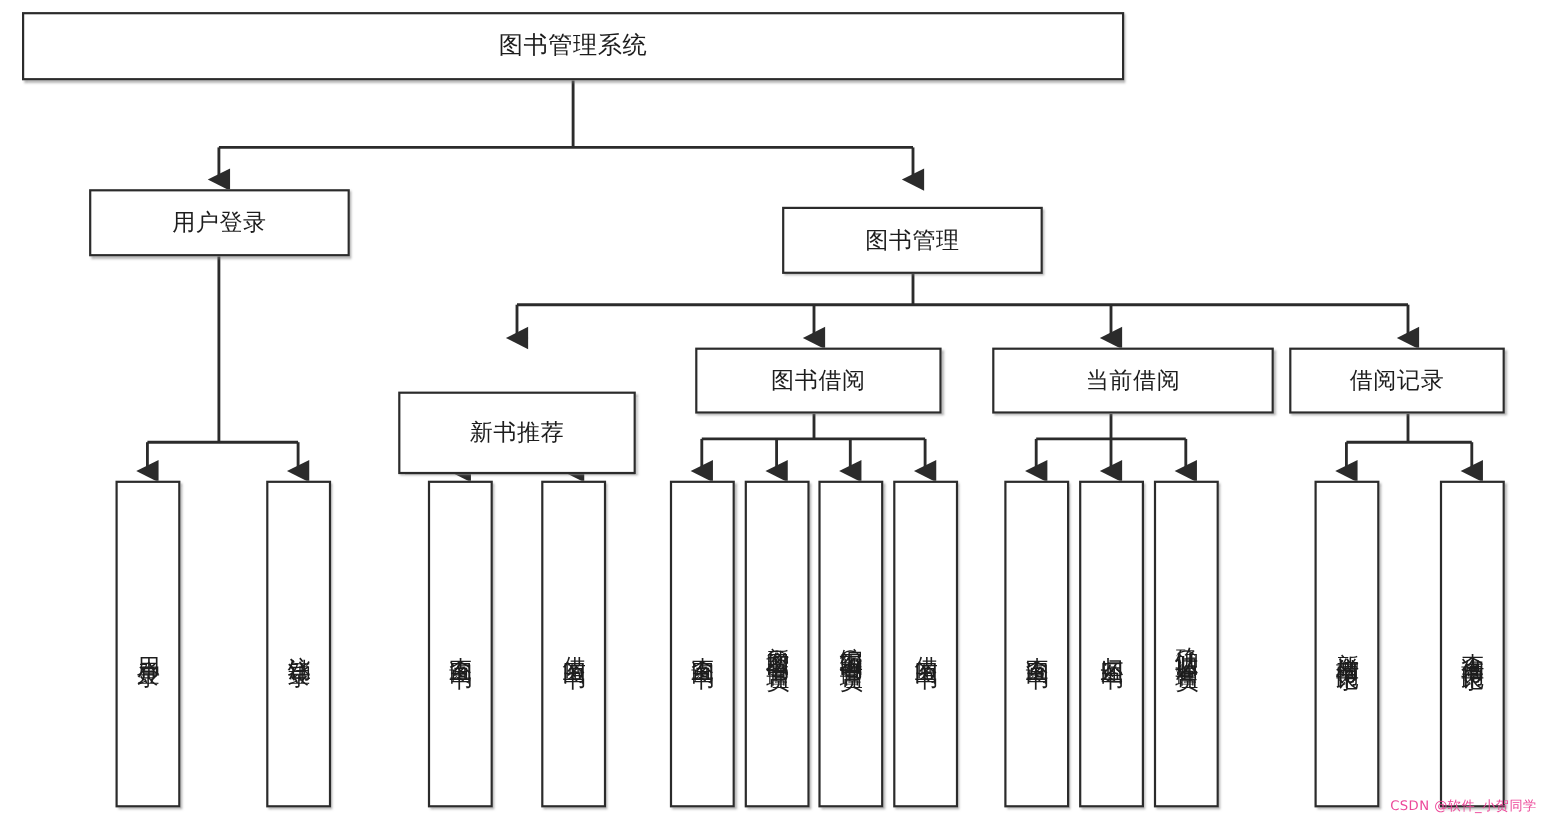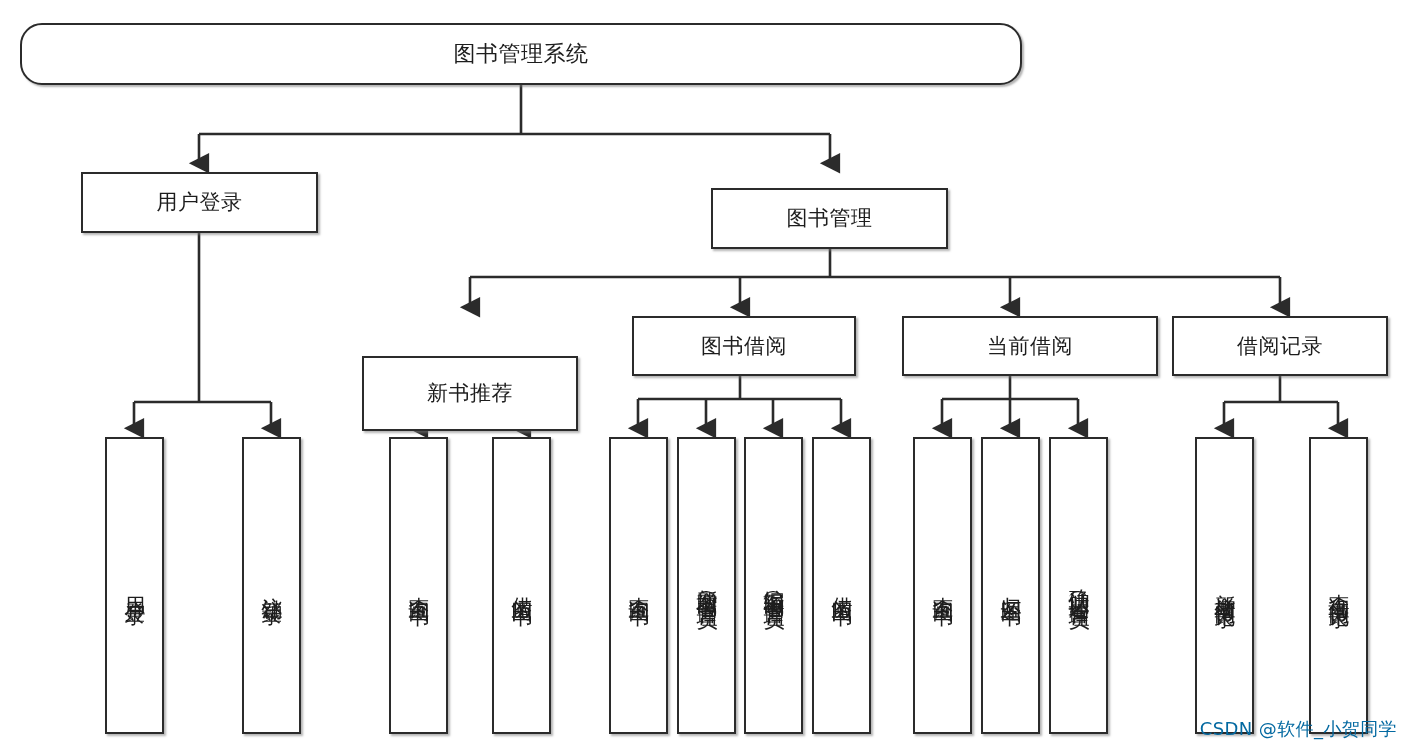--- a/index.html
+++ b/index.html
@@ -52,22 +52,22 @@
     line-height: 1;
     font-size: 21px;
   }
   .node.root .node-label {
     font-size: 22px;
   }
   .watermark {
     position: absolute;
     right: 8px;
     bottom: 6px;
-    font-size: 18px;
-    color: #0369a1;
+    font-size: 12px;
+    color: #ec4899;
     letter-spacing: 0.4px;
     z-index: 5;
     white-space: nowrap;
     text-align: center;
   }
 </style>
 </head>
 <body>
 
 <div id="diagram-root">
@@ -115,41 +115,41 @@
       <path d="M 1010 399 L 1010 428" marker-end="url(#arrowhead)"></path>
       <path d="M 1078 399 L 1078 428" marker-end="url(#arrowhead)"></path>
 
       <path d="M 1280 376 L 1280 402"></path>
       <path d="M 1224 402 L 1338 402"></path>
       <path d="M 1224 402 L 1224 428" marker-end="url(#arrowhead)"></path>
       <path d="M 1338 402 L 1338 428" marker-end="url(#arrowhead)"></path>
     </g>
   </svg>
 
-  <div class="node root" style="left:20px; top:23px; width:1002px; height:62px;border-radius:22px;">
+  <div class="node root" style="left:20px; top:11px; width:1002px; height:62px;">
     <span class="node-label">图书管理系统</span>
   </div>
 
   <div class="node" style="left:81px; top:172px; width:237px; height:61px;">
     <span class="node-label">用户登录</span>
   </div>
   <div class="node" style="left:711px; top:188px; width:237px; height:61px;">
     <span class="node-label">图书管理</span>
   </div>
 
   <div class="node" style="left:362px; top:316px; width:216px; height:75px;margin-top:40px;">
     <span class="node-label">新书推荐</span>
   </div>
   <div class="node" style="left:632px; top:316px; width:224px; height:60px;">
     <span class="node-label">图书借阅</span>
   </div>
   <div class="node" style="left:902px; top:316px; width:256px; height:60px;">
     <span class="node-label">当前借阅</span>
   </div>
-  <div class="node" style="left:1172px; top:316px; width:216px; height:60px;">
+  <div class="node" style="left:1172px; top:316px; width:196px; height:60px;">
     <span class="node-label">借阅记录</span>
   </div>
 
   <div class="node vertical" style="left:105px; top:437px; width:59px; height:297px;">
     <span class="node-label">用户登录</span>
   </div>
   <div class="node vertical" style="left:242px; top:437px; width:59px; height:297px;">
     <span class="node-label">注销登录</span>
   </div>
 

